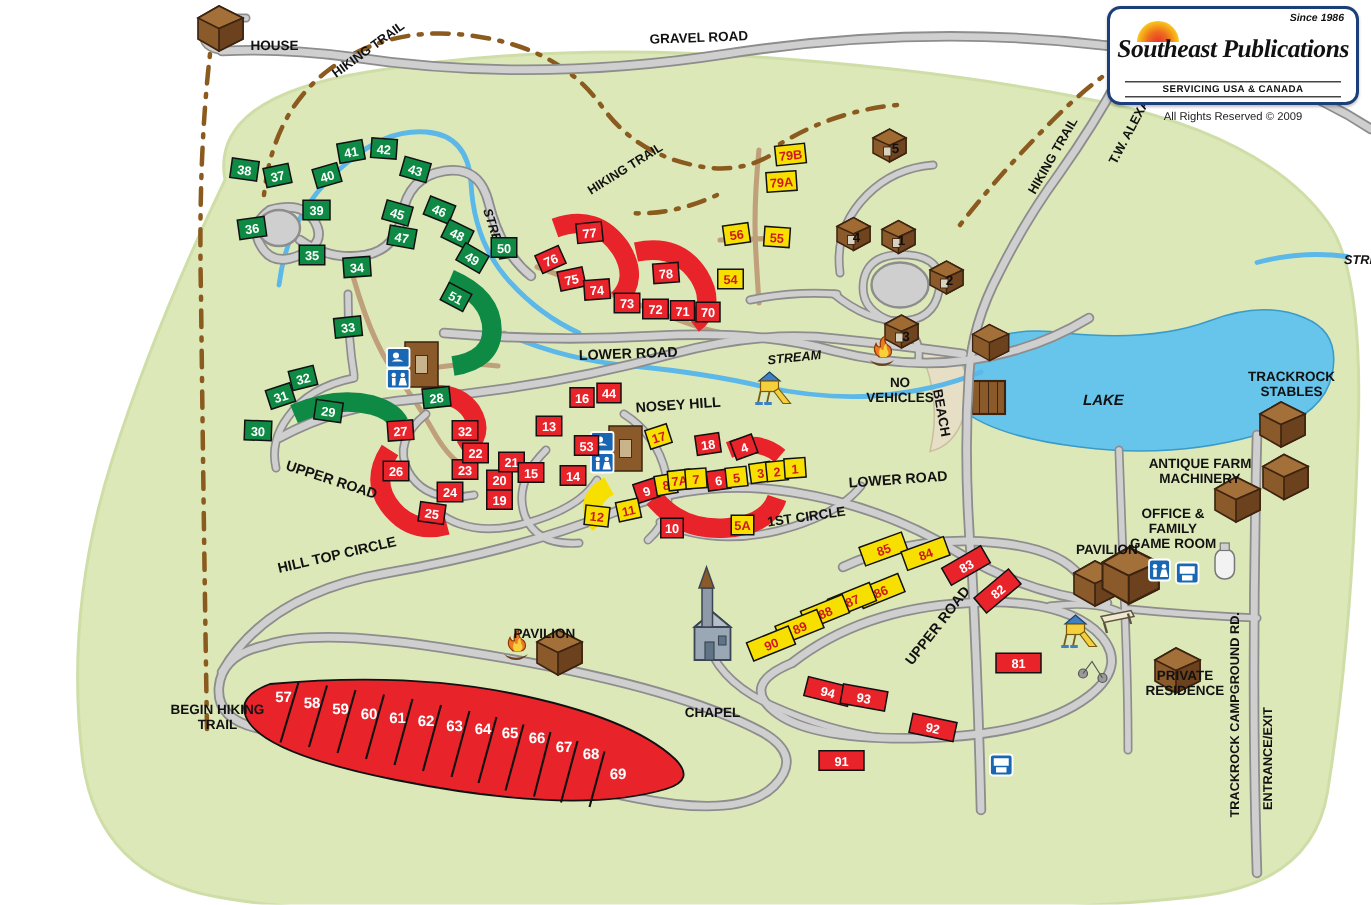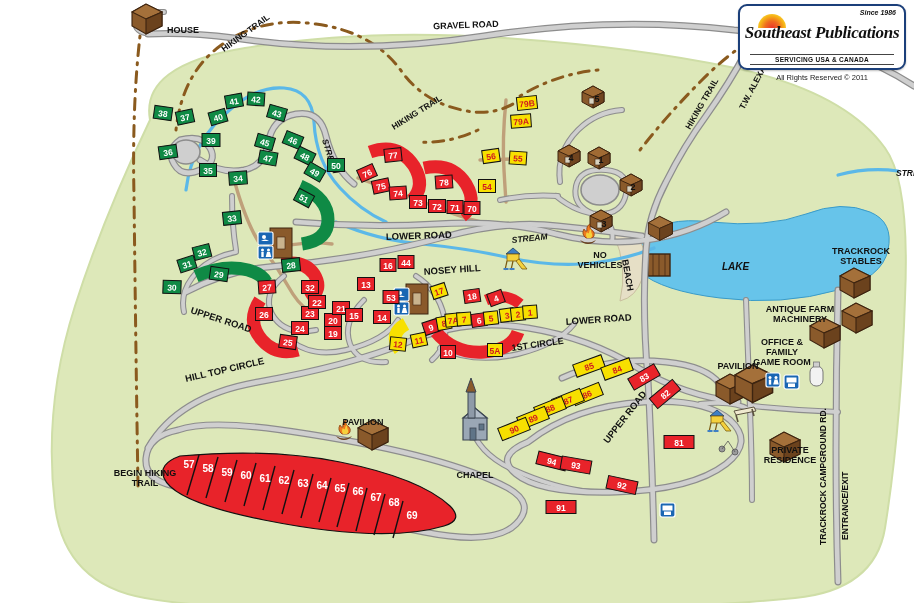--- a/index.html
+++ b/index.html
@@ -666,16 +666,16 @@
 
   <div class="brand">
     <div class="brand-box">
       <div style="position:relative;height:44px;">
         <div class="sun"></div>
         <div class="brand-since">Since 1986</div>
         <div class="brand-main" style="position:absolute;left:0;right:0;top:16px;">Southeast Publications</div>
       </div>
       <div class="brand-sub">SERVICING USA &amp; CANADA</div>
     </div>
-    <div class="brand-rights">All Rights Reserved © 2011</div>
+    <div class="brand-rights">All Rights Reserved © 2009</div>
   </div>
 
 </div>
 
 </body></html>

